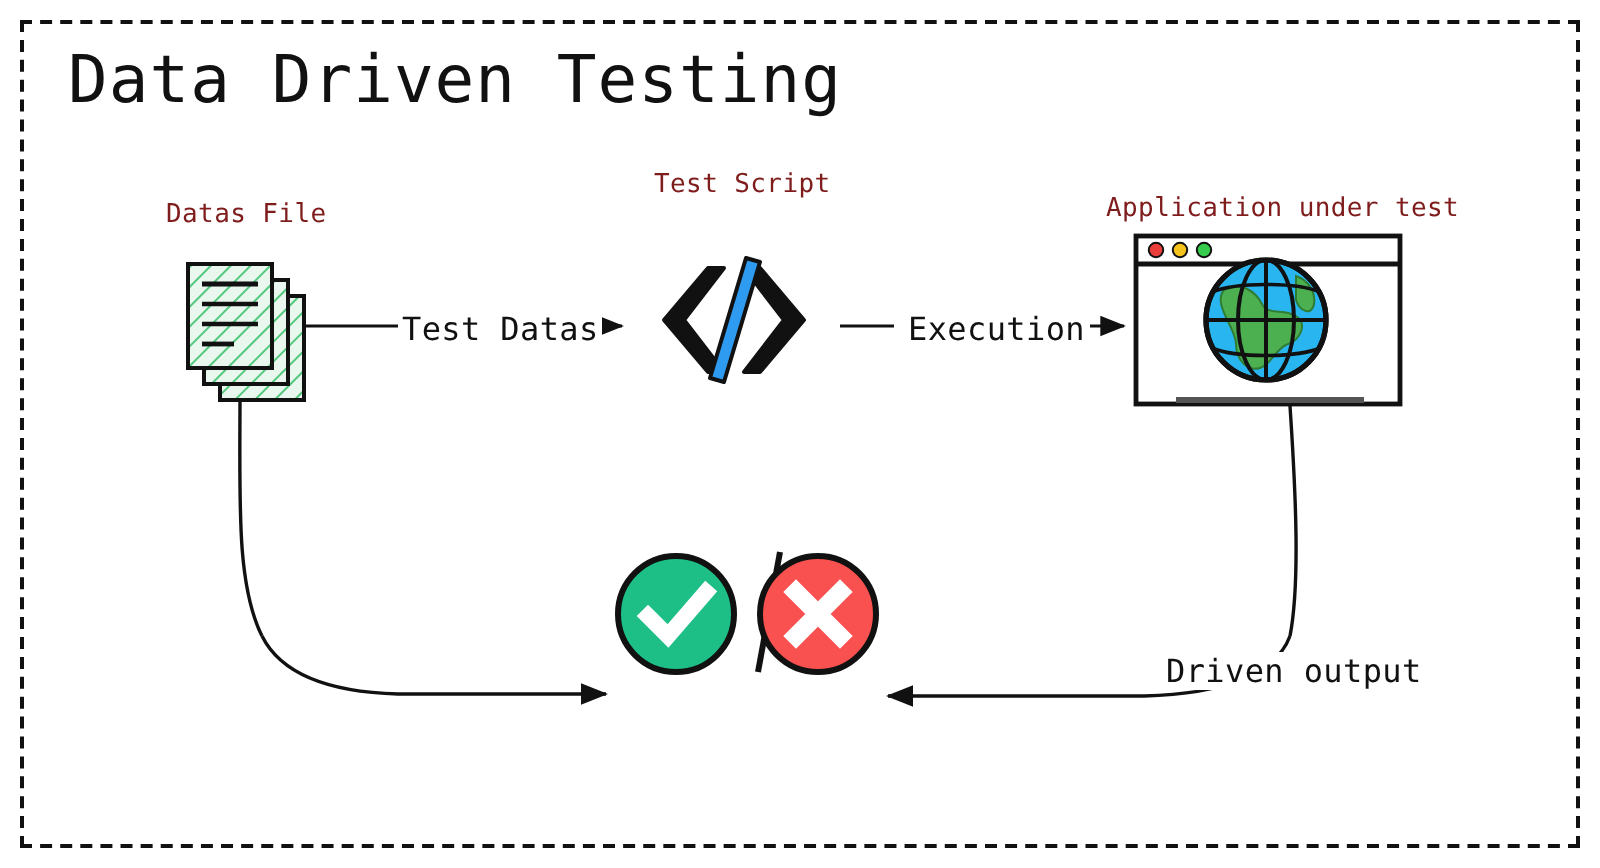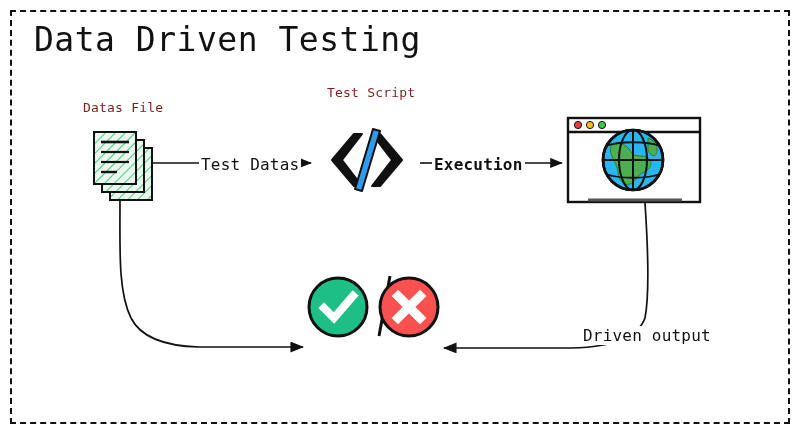--- a/index.html
+++ b/index.html
@@ -159,21 +159,22 @@
   <svg class="code-glyph" viewBox="0 0 98 64">
     <path d="M36,6 L44,6 L24,32 L44,58 L36,58 L14,32 Z" fill="#111111" stroke="#111111" stroke-width="2" stroke-linejoin="round"></path>
     <path d="M62,6 L54,6 L74,32 L54,58 L62,58 L84,32 Z" fill="#111111" stroke="#111111" stroke-width="2" stroke-linejoin="round"></path>
     <path d="M55,1 L62,3 L44,63 L37,61 Z" fill="#2e9bf0" stroke="#111111" stroke-width="2" stroke-linejoin="round"></path>
   </svg>
 
   <div class="node-label" style="left:83px; top:100px;">Datas File</div>
 
   <div class="node-label" style="left:327px; top:85px;">Test Script</div>
 
+  <div class="node-label" style="left:553px; top:97px;">Application under test</div>
 
   <div class="edge-label" style="left:199px; top:155px;">Test Datas</div>
 
-  <div class="edge-label" style="left:432px; top:155px;font-weight:bold;">Execution</div>
+  <div class="edge-label" style="left:452px; top:155px;">Execution</div>
 
 
   <div class="edge-label" style="left:581px; top:326px;">Driven output</div>
 
 </div>
 
 </body></html>

